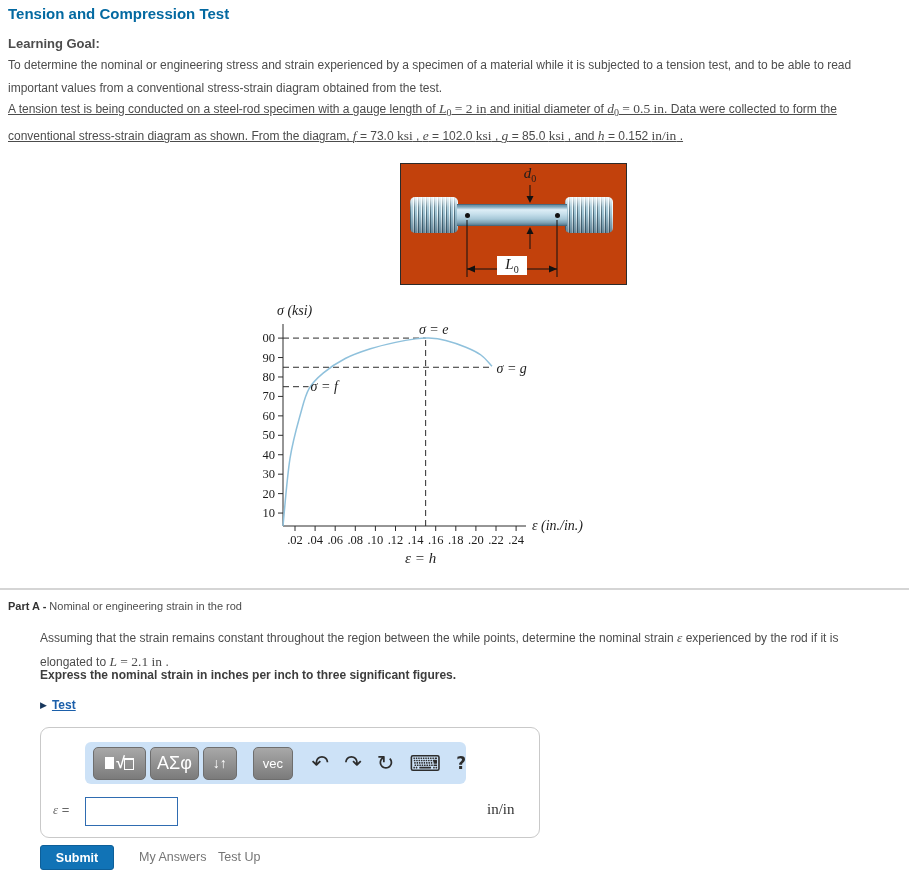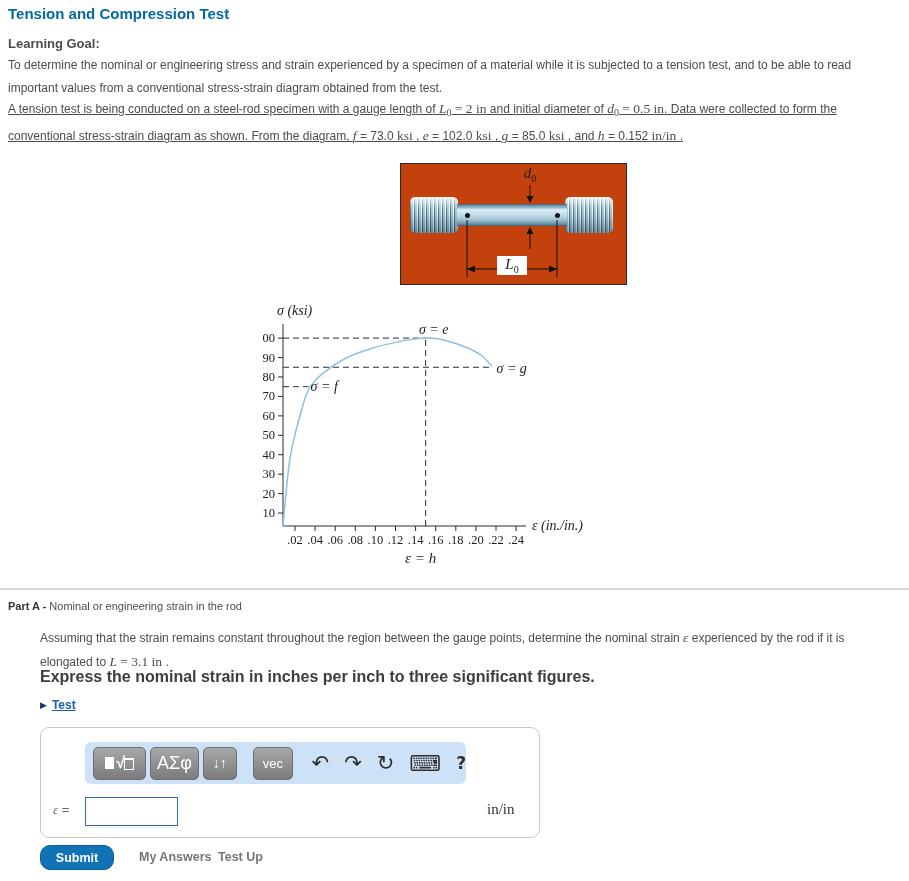--- a/index.html
+++ b/index.html
@@ -46,21 +46,21 @@
   .chart .ann{font-family:"Liberation Serif",serif;font-style:italic;font-size:14px;fill:#1c1c1c;}
   .chart .axlab{font-family:"Liberation Serif",serif;font-style:italic;font-size:14px;fill:#1c1c1c;}
   .chart .sublab{font-family:"Liberation Serif",serif;font-style:italic;font-size:15px;fill:#1c1c1c;}
 
   
   .divider{left:0;top:588px;width:909px;height:2px;background:#d5d5d5;}
   .part-heading{left:8px;top:600px;font-size:11px;}
   .ph-bold{font-weight:bold;color:#333;}
   .ph-rest{color:#4c4c4c;}
   .pa-body{left:40px;top:626px;width:846px;}
-  .express{left:40px;top:668px;font-size:16px;font-weight:bold;color:#3d3d3d;margin:0;}
+  .express{left:40px;top:668px;font-size:12px;font-weight:bold;color:#3d3d3d;margin:0;}
   .hints{left:40px;top:698px;font-size:12px;cursor:pointer;}
   .hints-tri{color:#16365c;font-size:9px;vertical-align:1px;margin-right:5px;}
   .hints-link{color:#1b5faa;font-weight:bold;text-decoration:underline;cursor:pointer;}
 
   
   .answer-box{left:40px;top:727px;width:498px;height:109px;border:1px solid #c9c9c9;border-radius:9px;background:#fff;}
   .math-toolbar{position:absolute;left:44px;top:14px;width:381px;height:42px;background:#cde2f7;border-radius:6px;
     display:flex;align-items:center;padding-left:8px;box-sizing:border-box;}
   .tb-btn{height:33px;margin-right:4px;border:1px solid #6e6e6e;border-radius:5px;color:#fff;
     background:linear-gradient(180deg,#a8a8a8,#7b7b7b);font-family:"Liberation Sans",sans-serif;
@@ -73,23 +73,23 @@
     font-size:21px;line-height:21px;font-family:"DejaVu Sans",sans-serif;}
   .icon-btn.small{font-size:17px;font-weight:bold;}
   .kb{font-size:22px;}
   .ans-var{position:absolute;left:12px;top:74px;font-size:13px;color:#666;}
   .ans-var .mvar{font-size:13px;color:#666;}
   .ans-input{position:absolute;left:44px;top:69px;width:93px;height:29px;border:1.5px solid #2f6cb1;
     border-radius:0;box-sizing:border-box;font-size:14px;padding:2px 4px;}
   .ans-unit{position:absolute;left:446px;top:73px;font-family:"Liberation Serif",serif;font-size:15px;color:#333;}
 
   
-  .submit{left:40px;top:845px;width:74px;height:25px;background:#1173b6;border:1px solid #0d5f99;border-radius:10px;
+  .submit{left:40px;top:845px;width:74px;height:25px;background:#1173b6;border:1px solid #0d5f99;border-radius:3px;
     color:#fff;font-weight:bold;font-size:12.5px;cursor:pointer;font-family:"Liberation Sans",sans-serif;}
-  .foot-link{font-size:12.5px;font-weight:bold;color:#757575;text-decoration:none;cursor:pointer;padding-left:9px;}
+  .foot-link{font-size:12.5px;font-weight:normal;color:#757575;text-decoration:none;cursor:pointer;padding-left:9px;}
   .my-answers{left:130px;top:850px;}
   .give-up{left:209px;top:850px;}
 </style>
 </head>
 <body>
 
 <div class="abs page-title">Tension and Compression Test</div>
 <div class="abs lg-label">Learning Goal:</div>
 <p class="abs para p1">To determine the nominal or engineering stress and strain experienced by a specimen of a material while it is subjected to a tension test, and to be able to read important values from a conventional stress-strain diagram obtained from the test.</p>
 <p class="abs para p2"><span>A tension test is being conducted on a steel-rod specimen with a gauge length of </span><span class="mvar">L</span><sub class="msub">0</sub><span class="mrom"> = 2 in</span><span> and initial diameter of </span><span class="mvar">d</span><sub class="msub">0</sub><span class="mrom"> = 0.5 in</span><span>. Data were collected to form the conventional stress-strain diagram as shown. From the diagram, </span><span class="mvar">f</span><span> = 73.0 </span><span class="mrom">ksi</span><span> , </span><span class="mvar">e</span><span> = 102.0 </span><span class="mrom">ksi</span><span> , </span><span class="mvar">g</span><span> = 85.0 </span><span class="mrom">ksi</span><span> , and </span><span class="mvar">h</span><span> = 0.152 </span><span class="mrom">in/in</span><span> .</span></p>
@@ -178,21 +178,21 @@
     <text x="15" y="17" text-anchor="start" class="axlab">σ (ksi)</text>
     <text x="270" y="232" text-anchor="start" class="axlab">ε (in./in.)</text>
     <text x="158.625" y="265" text-anchor="middle" class="sublab">ε = h</text>
   </svg>
 
 <div class="abs divider"></div>
 
 <div class="abs part-heading">
   <span class="ph-bold">Part A - </span><span class="ph-rest">Nominal or engineering strain in the rod</span>
 </div>
-<p class="abs para pa-body"><span>Assuming that the strain remains constant throughout the region between the gauge points, determine the nominal strain </span><span class="mvar">ε</span><span> experienced by the rod if it is elongated to </span><span class="mvar">L</span><span class="mrom"> = 3.1 in</span><span> .</span></p>
+<p class="abs para pa-body"><span>Assuming that the strain remains constant throughout the region between the while points, determine the nominal strain </span><span class="mvar">ε</span><span> experienced by the rod if it is elongated to </span><span class="mvar">L</span><span class="mrom"> = 2.1 in</span><span> .</span></p>
 <p class="abs express">Express the nominal strain in inches per inch to three significant figures.</p>
 <div class="abs hints">
   <span class="hints-tri">▶</span><a class="hints-link">Test</a>
 </div>
 
 <div class="abs answer-box">
   <div class="math-toolbar">
     <button class="tb-btn w1">
       <span class="tpl-sq"></span>
       <span class="tpl-root">√</span>

